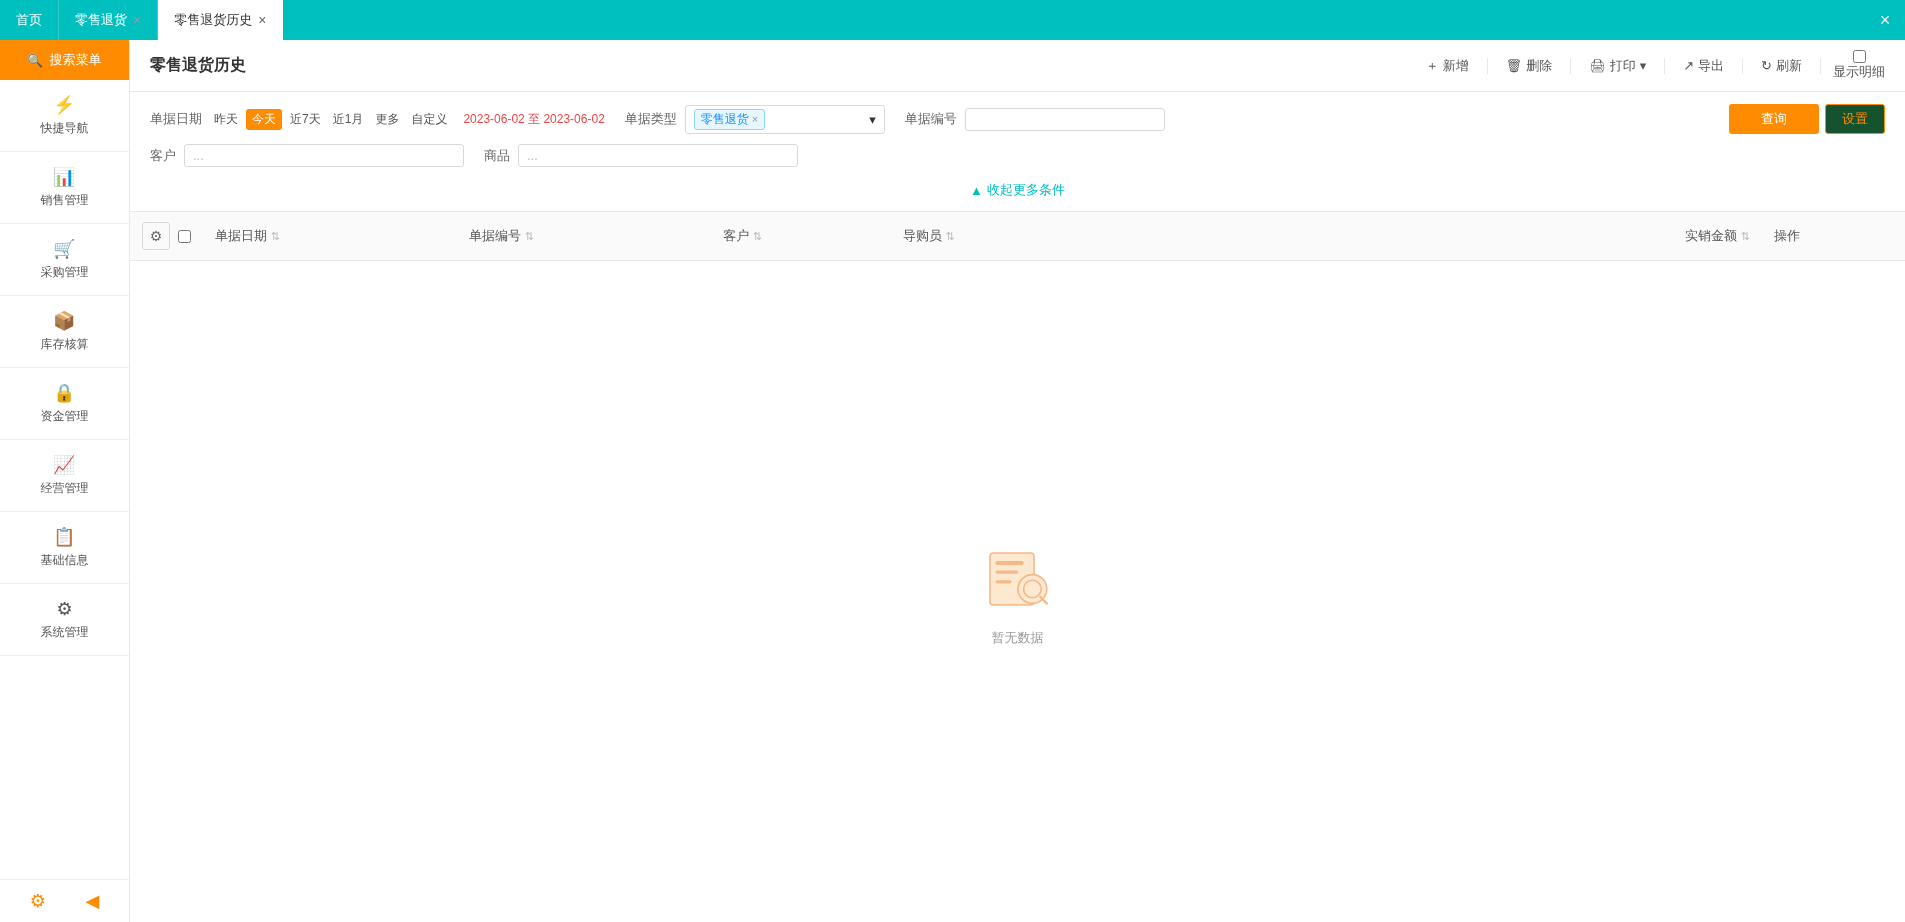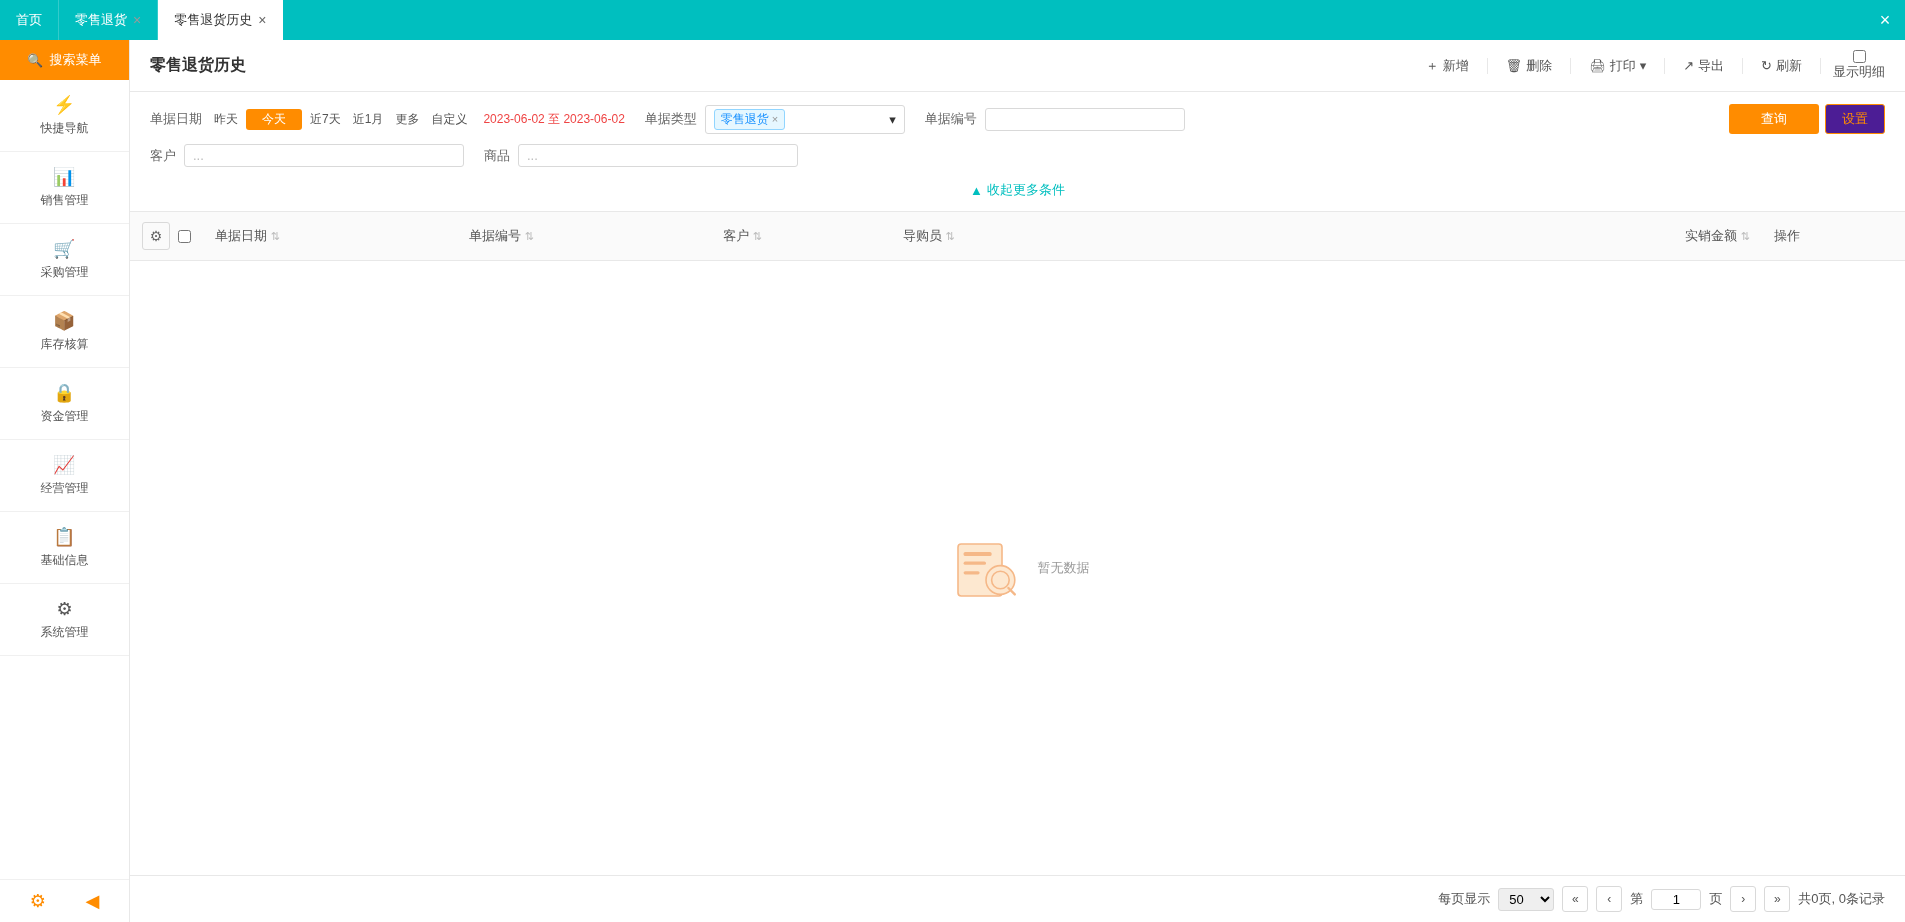--- a/index.html
+++ b/index.html
@@ -36,48 +36,48 @@
     .show-detail { display: flex; align-items: center; gap: 0; font-size: 13px; color: #555; flex-direction: column; }
     .show-detail input[type=checkbox] { cursor: pointer; }
 
     
     .filter-area { background: #fff; padding: 12px 20px 8px; border-bottom: 1px solid #e8e8e8; flex-shrink: 0; }
     .filter-row { display: flex; align-items: center; gap: 20px; margin-bottom: 10px; flex-wrap: wrap; }
     .filter-item { display: flex; align-items: center; gap: 8px; }
     .filter-label { font-size: 13px; color: #666; white-space: nowrap; }
     .date-filters { display: flex; align-items: center; gap: 4px; }
     .date-btn { font-size: 12px; color: #555; cursor: pointer; padding: 2px 4px; }
-    .date-btn.active { background: #ff8c00; color: #fff; border-radius: 3px; padding: 2px 16px; }
+    .date-btn.active { background: #ff8c00; color: #fff; border-radius: 3px; padding: 2px 6px; }
     .date-range { font-size: 12px; color: #ef4444; margin-left: 4px; }
     .filter-select { display: flex; align-items: center; border: 1px solid #d9d9d9; border-radius: 3px; padding: 3px 8px; min-width: 200px; background: #fff; cursor: pointer; gap: 6px; }
     .filter-tag { background: #e6f7ff; border: 1px solid #91d5ff; border-radius: 3px; padding: 1px 6px; font-size: 12px; color: #1890ff; display: flex; align-items: center; gap: 3px; }
     .filter-tag .tag-close { cursor: pointer; color: #999; font-size: 11px; }
     .filter-input { border: 1px solid #d9d9d9; border-radius: 3px; padding: 3px 8px; min-width: 200px; font-size: 13px; outline: none; }
     .collapse-btn { display: flex; align-items: center; gap: 4px; color: #00bfbf; font-size: 13px; cursor: pointer; margin: 0 auto; width: fit-content; padding: 4px 16px; }
 
     
     .table-container { flex: 1; background: #fff; margin: 0; overflow: hidden; display: flex; flex-direction: column; }
     .gear-btn { width: 28px; height: 28px; display: flex; align-items: center; justify-content: center; border: 1px solid #d9d9d9; border-radius: 3px; cursor: pointer; color: #666; font-size: 14px; }
     table { width: 100%; border-collapse: collapse; font-size: 13px; }
     table thead { background: #fafafa; }
     table thead th { padding: 10px 12px; text-align: left; font-weight: normal; color: #555; border-bottom: 1px solid #e8e8e8; white-space: nowrap; cursor: pointer; }
     table thead th .sort-icon { color: #bbb; font-size: 11px; }
     .checkbox-col { width: 40px; }
 
     
-    .empty-state { flex: 1; display: flex; flex-direction: row; align-items: center; justify-content: center; gap: 12px; color: #999; font-size: 13px; }
+    .empty-state { flex: 1; display: flex; flex-direction: column; align-items: center; justify-content: center; gap: 12px; color: #999; font-size: 13px; }
     .empty-icon { width: 80px; height: 80px; }
 
     
     .pagination-bar { display: flex; align-items: center; justify-content: flex-end; padding: 10px 20px; border-top: 1px solid #e8e8e8; background: #fff; gap: 8px; font-size: 13px; color: #555; flex-shrink: 0; }
     .page-size-select { border: 1px solid #d9d9d9; border-radius: 3px; padding: 2px 6px; font-size: 13px; cursor: pointer; }
     .page-nav-btn { width: 26px; height: 26px; display: flex; align-items: center; justify-content: center; border: 1px solid #d9d9d9; border-radius: 3px; cursor: pointer; color: #555; font-size: 12px; background: #fff; }
     .page-input { width: 50px; border: 1px solid #d9d9d9; border-radius: 3px; padding: 2px 6px; text-align: center; font-size: 13px; }
     .query-btn { background: #ff8c00; color: #fff; border: none; border-radius: 3px; padding: 5px 32px; font-size: 13px; cursor: pointer; }
-    .settings-btn { background: #4c1d95; color: #ff8c00; border: 1px solid #ff8c00; border-radius: 3px; padding: 5px 16px; font-size: 13px; cursor: pointer; }
+    .settings-btn { background: #14532d; color: #ff8c00; border: 1px solid #ff8c00; border-radius: 3px; padding: 5px 16px; font-size: 13px; cursor: pointer; }
 
     
     .header-divider { width: 1px; height: 16px; background: #e8e8e8; }
   </style>
 </head>
 <body>
 
 <div class="top-bar">
   <div class="top-bar-tabs">
     <div class="tab">
@@ -289,31 +289,15 @@
             <rect x="22" y="54" width="20" height="4" rx="2" fill="#f5b888"></rect>
             <circle cx="68" cy="65" r="18" fill="#fde8d0" stroke="#f5b888" stroke-width="2"></circle>
             <circle cx="68" cy="65" r="11" fill="none" stroke="#f5b888" stroke-width="2"></circle>
             <line x1="78" y1="75" x2="86" y2="83" stroke="#f5b888" stroke-width="3" stroke-linecap="round"></line>
           </svg>
           <span>暂无数据</span>
         </div>
       </div>
     </div>
 
-    <div class="pagination-bar">
-      <span>每页显示</span>
-      <select class="page-size-select">
-        <option value="20">20</option>
-        <option value="50" selected="">50</option>
-        <option value="100">100</option>
-      </select>
-      <div class="page-nav-btn">«</div>
-      <div class="page-nav-btn">‹</div>
-      <span>第</span>
-      <input class="page-input" type="text" value="1" style="">
-      <span>页</span>
-      <div class="page-nav-btn">›</div>
-      <div class="page-nav-btn">»</div>
-      <span>共0页, 0条记录</span>
-    </div>
 
   </div>
 </div>
 
 </body></html>

